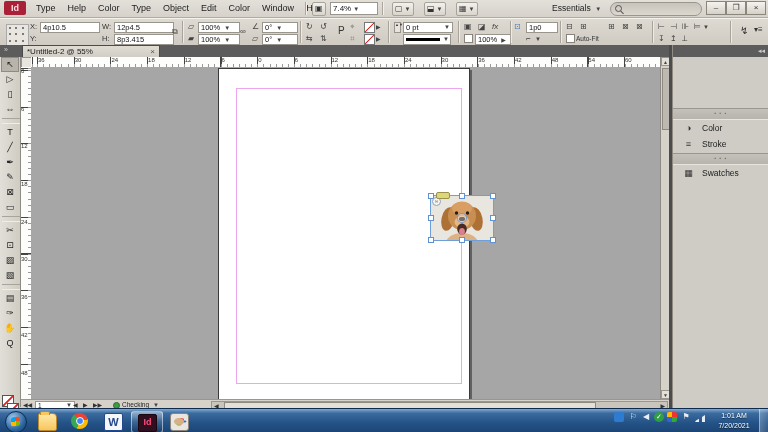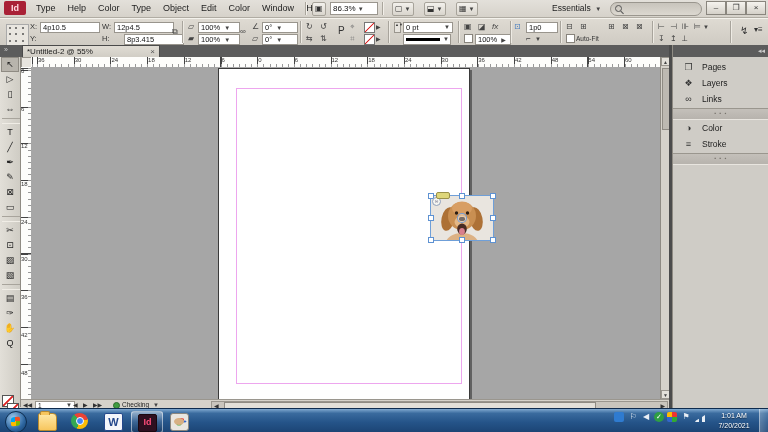--- a/index.html
+++ b/index.html
@@ -120,21 +120,21 @@
         <div class="menu-item">Color</div>
         <div class="menu-item">Type</div>
         <div class="menu-item">Object</div>
         <div class="menu-item">Edit</div>
         <div class="menu-item">Color</div>
         <div class="menu-item">Window</div>
         <div class="menu-item">Help</div>
       </div>
     <div class="abs vsep" style="left:305px;"></div>
     <div class="abs mb-ic" style="left:312px;">▣</div>
-    <div id="zoom-combo" class="abs"><span>86.3%</span><span class="dd">▼</span></div>
+    <div id="zoom-combo" class="abs"><span>7.4%</span><span class="dd">▼</span></div>
     <div class="abs vsep" style="left:382px;"></div>
     <div class="abs mb-ic" style="left:392px;">▢<span class="dd">▼</span></div>
     <div class="abs mb-ic" style="left:424px;">⬓<span class="dd">▼</span></div>
     <div class="abs mb-ic" style="left:456px;">▦<span class="dd">▼</span></div>
     <div id="workspace" class="abs"><span>Essentials</span> <span class="dd">▼</span></div>
     <div id="search-pill" class="abs">
         <span class="mag"></span>
       </div>
     <div class="abs winbtn" style="left:706px;">–</div>
     <div class="abs winbtn" style="left:726px;">❐</div>
@@ -153,21 +153,21 @@
         <i></i>
         <i></i>
       </div>
     <div class="abs lbl r1" style="left:30px;">X:</div>
     <div class="abs fld r1" style="left:40px;width:54px;">4p10.5</div>
     <div class="abs lbl r2" style="left:30px;">Y:</div>
     <div class="abs fld r2" style="left:40px;width:54px;margin-top:32px;">25p7.5</div>
     <div class="abs lbl r1" style="left:102px;">W:</div>
     <div class="abs fld r1" style="left:114px;width:54px;">12p4.5</div>
     <div class="abs lbl r2" style="left:102px;">H:</div>
-    <div class="abs fld r2" style="left:124px;width:54px;">8p3.415</div>
+    <div class="abs fld r2" style="left:114px;width:54px;">8p3.415</div>
     <div class="abs cic" style="left:172px;top:8px;">⧉</div>
     <div class="abs csep" style="left:182px;"></div>
     <div class="abs cic r1" style="left:188px;">▱</div>
     <div class="abs fld r1" style="left:198px;width:36px;"><span>100%</span> <span class="dd">▼</span></div>
     <div class="abs cic r2" style="left:188px;">▰</div>
     <div class="abs fld r2" style="left:198px;width:36px;"><span>100%</span> <span class="dd">▼</span></div>
     <div class="abs cic" style="left:240px;top:8px;">∞</div>
     <div class="abs cic r1" style="left:252px;">∠</div>
     <div class="abs fld r1" style="left:262px;width:30px;"><span>0°</span> <span class="dd">▼</span></div>
     <div class="abs cic r2" style="left:252px;">▱</div>
@@ -349,33 +349,31 @@
     <div id="hscroll" class="abs">
       <div class="abs nav" style="left:2px;top:0;">◀</div>
       <div id="hthumb" class="abs"></div>
       <div class="abs nav" style="right:2px;top:0;">▶</div>
     </div>
   </div>
 
   <div id="dock-edge" class="abs"></div>
   <div id="dock" class="abs">
     <div id="dock-header" class="abs">◂◂</div>
-    <div style="position:absolute;top:14px;width:96px;">
-
-    <div class="dock-item"><span class="dg">❐</span><span>Pages</span></div>
-        <div class="dock-item"><span class="dg">❖</span><span>Layers</span></div>
-        <div class="dock-item"><span class="dg">∞</span><span>Links</span></div>
-      </div>
     <div class="dock-sep" style="position:absolute;top:63px;width:96px;">▪ ▪ ▪</div>
     <div style="position:absolute;top:75px;width:96px;">
 
     <div class="dock-item"><span class="dg">◑</span><span>Color</span></div>
         <div class="dock-item"><span class="dg">≡</span><span>Stroke</span></div>
       </div>
     <div class="dock-sep" style="position:absolute;top:108px;width:96px;">▪ ▪ ▪</div>
+    <div style="position:absolute;top:120px;width:96px;">
+
+    <div class="dock-item"><span class="dg">▦</span><span>Swatches</span></div>
+      </div>
   </div>
 
   <div id="taskbar" class="abs">
     <div id="start-orb" class="abs">
         <div id="start-flag"></div>
       </div>
     <div class="abs tb-btn" style="left:32px;">
         <div class="appicon" id="icon-explorer"></div>
       </div>
     <div class="abs tb-btn" style="left:65px;">

